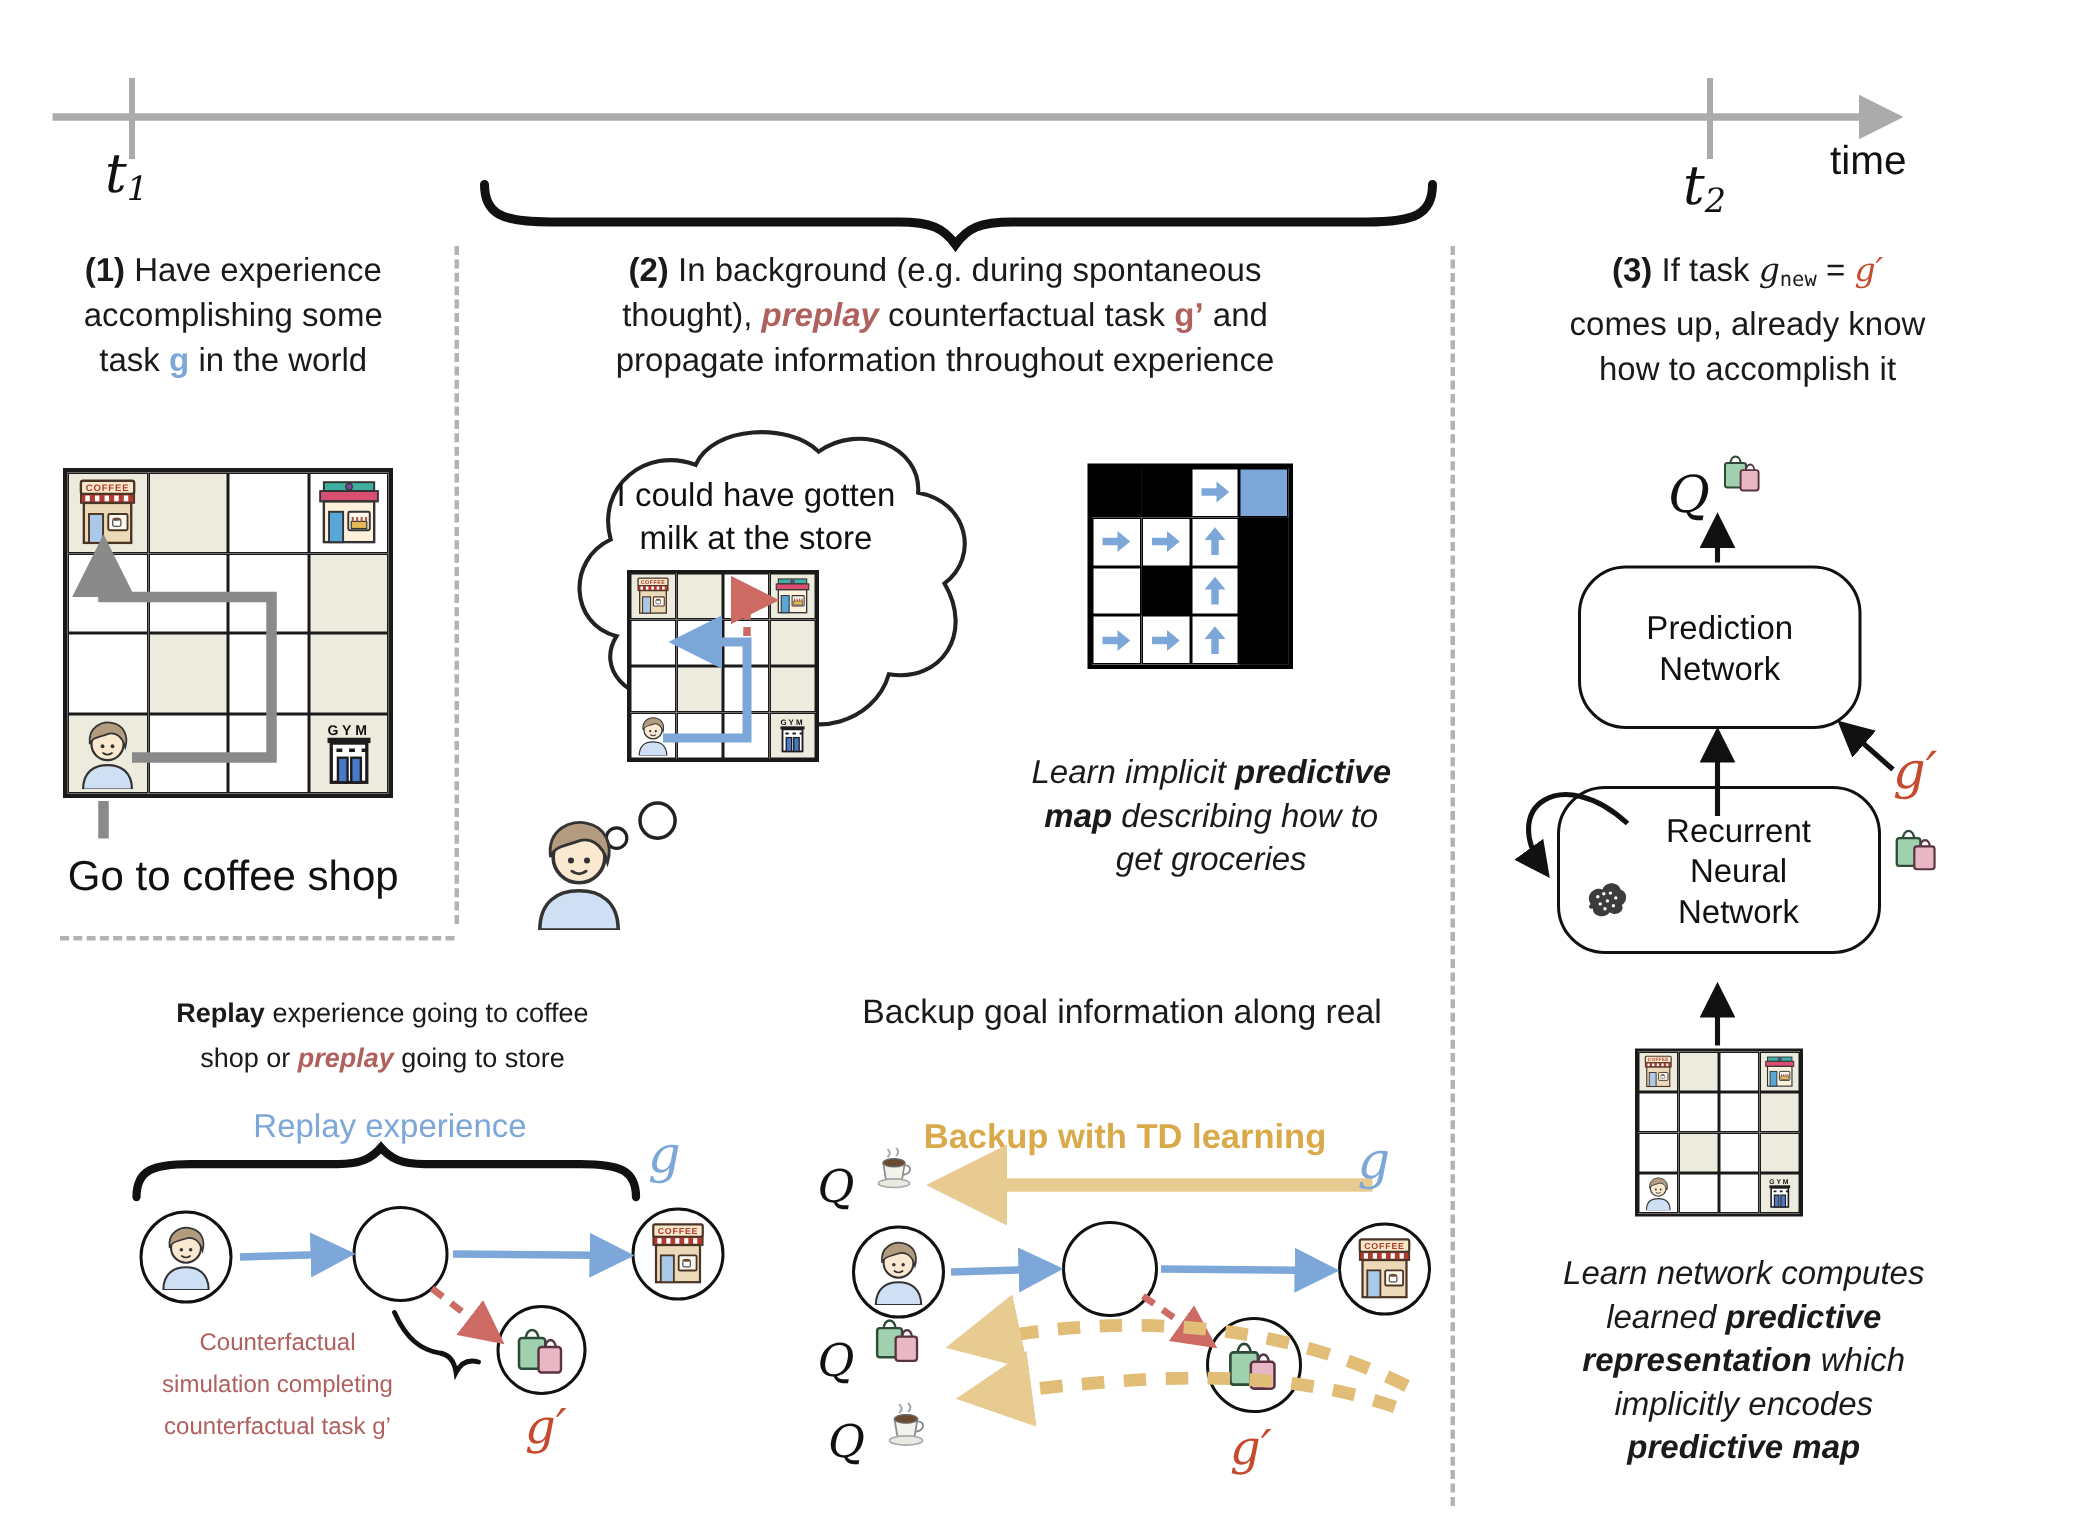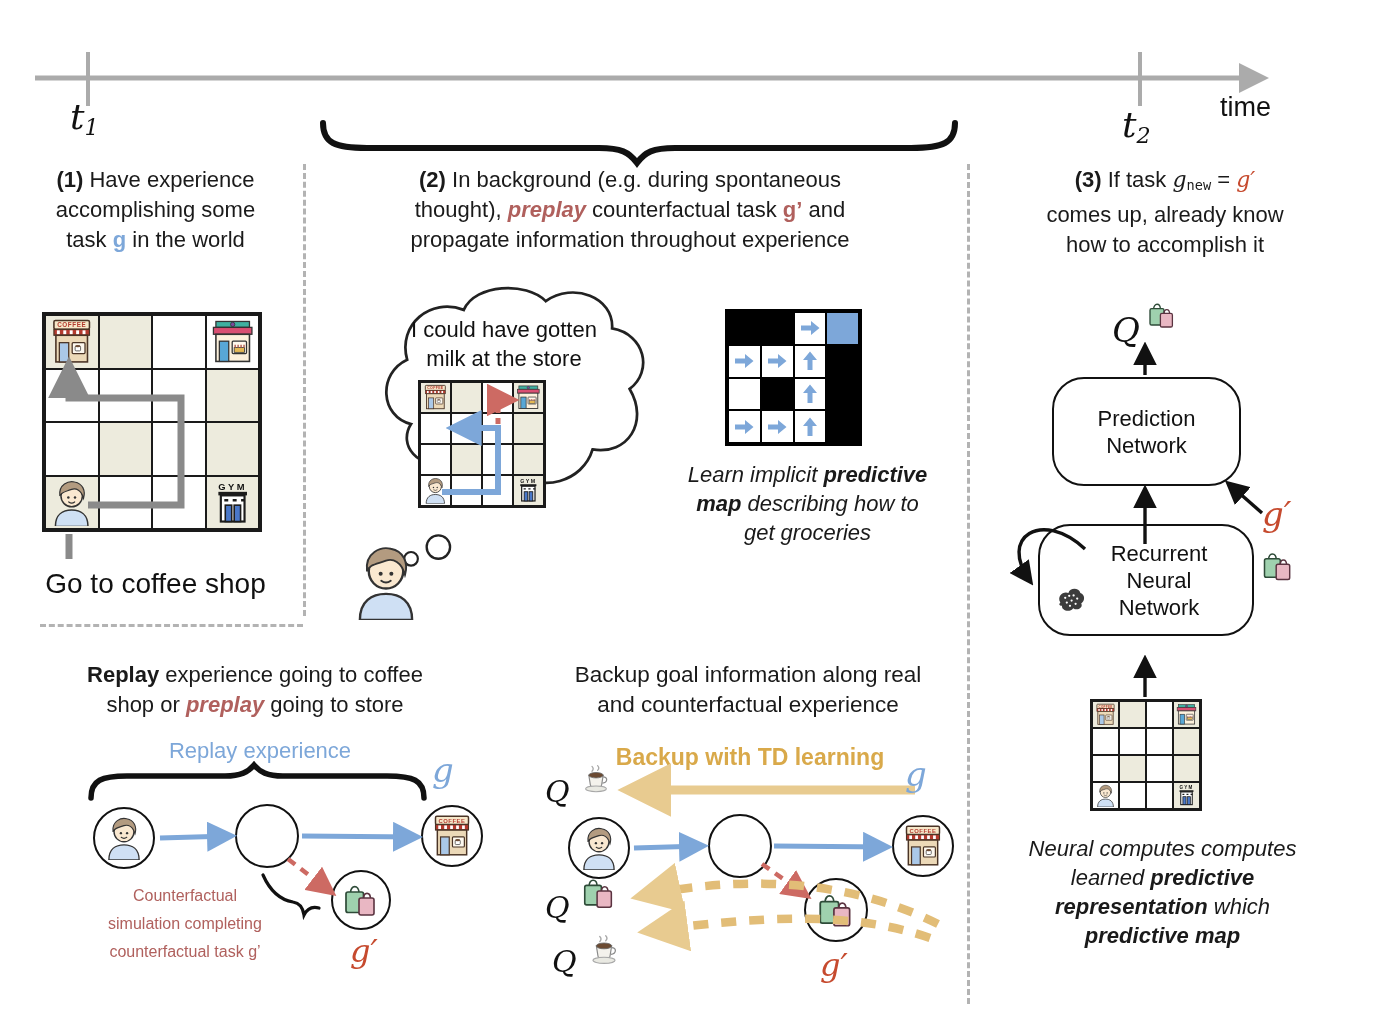--- a/index.html
+++ b/index.html
@@ -306,21 +306,21 @@
           <use href="#i-arr"></use>
         </svg>
       </div>
       <div class="pcell up">
         <svg class="parr up">
           <use href="#i-arr"></use>
         </svg>
       </div>
       <div class="pcell black"></div>
     </div>
-  <div class="abs cap" style="left:645px;top:448px;width:325px">
+  <div class="abs cap" style="left:645px;top:488px;width:325px">
     <div><span>Learn implicit </span><span class="bold">predictive</span></div>
     <div><span class="bold">map</span><span> describing how to</span></div>
     <div>get groceries</div>
   </div>
 
   <div class="abs hdr" style="left:995px;top:153px;width:340px">
     <div><span class="bold">(3)</span><span> If task </span><span class="math">g</span><span class="mono sub">new</span>&nbsp;<span>=</span>&nbsp;<span class="math verm">g′</span></div>
     <div>comes up, already know</div>
     <div>how to accomplish it</div>
   </div>
@@ -384,27 +384,28 @@
       </div>
       <div class="gcell white"></div>
       <div class="gcell white"></div>
       <div class="gcell beige">
         <svg class="cicon">
           <use href="#i-gym"></use>
         </svg>
       </div>
     </div>
   <div class="abs cap" style="left:995px;top:822px;width:335px">
-    <div>Neural computes computes</div>
+    <div>Learn network computes</div>
     <div><span>learned </span><span class="bold">predictive</span></div>
     <div><span class="bold">representation</span><span> which</span></div>
+    <div>implicitly encodes</div>
     <div class="bold">predictive map</div>
   </div>
 
-  <div class="abs hdr" style="left:30px;top:648px;width:450px;font-size:22px">
+  <div class="abs hdr" style="left:30px;top:648px;width:450px;font-size:18px">
     <div><span class="bold">Replay</span><span> experience going to coffee</span></div>
     <div><span>shop or </span><span class="bi brick">preplay</span><span> going to store</span></div>
   </div>
   <div class="abs blue" style="left:115px;top:726px;width:290px;text-align:center;font-size:22px">Replay experience</div>
 
   <svg class="overlay" style="left:85px;top:748px;width:345px;height:42px" viewBox="0 0 345 42">
     <path d="M6 38 C6 20 17 16 42 16 L140 16 C156 16 163 12 169 5 C175 12 182 16 198 16 L302 16 C328 16 339 20 339 38" fill="none" stroke="#111" stroke-width="5.5" stroke-linecap="round"></path>
   </svg>
   <div class="lbl math blue" style="left:432px;top:738px;font-size:34px">g</div>
 
@@ -434,21 +435,20 @@
 
   <div class="abs brick" style="left:40px;top:870px;width:290px;text-align:center;font-size:16px;line-height:28px">
     <div>Counterfactual</div>
     <div>simulation completing</div>
     <div>counterfactual task g’</div>
   </div>
   <div class="lbl math verm" style="left:350px;top:920px;font-size:32px">g′</div>
 
   <div class="abs hdr" style="left:518px;top:648px;width:460px;font-size:22.5px">
     <div>Backup goal information along real</div>
-    <div>and counterfactual experience</div>
   </div>
   <div class="abs gold bold" style="left:560px;top:732px;width:380px;text-align:center;font-size:23px">Backup with TD learning</div>
 
   <div class="lbl math" style="left:545px;top:762px;font-size:30px">Q</div>
   <svg class="abs" style="left:580px;top:752px;width:32px;height:32px;z-index:5">
       <use href="#i-cup"></use>
     </svg>
   <div class="lbl math blue" style="left:905px;top:742px;font-size:34px">g</div>
 
   <div class="node" style="left:568px;top:805px;width:62px;height:62px">

